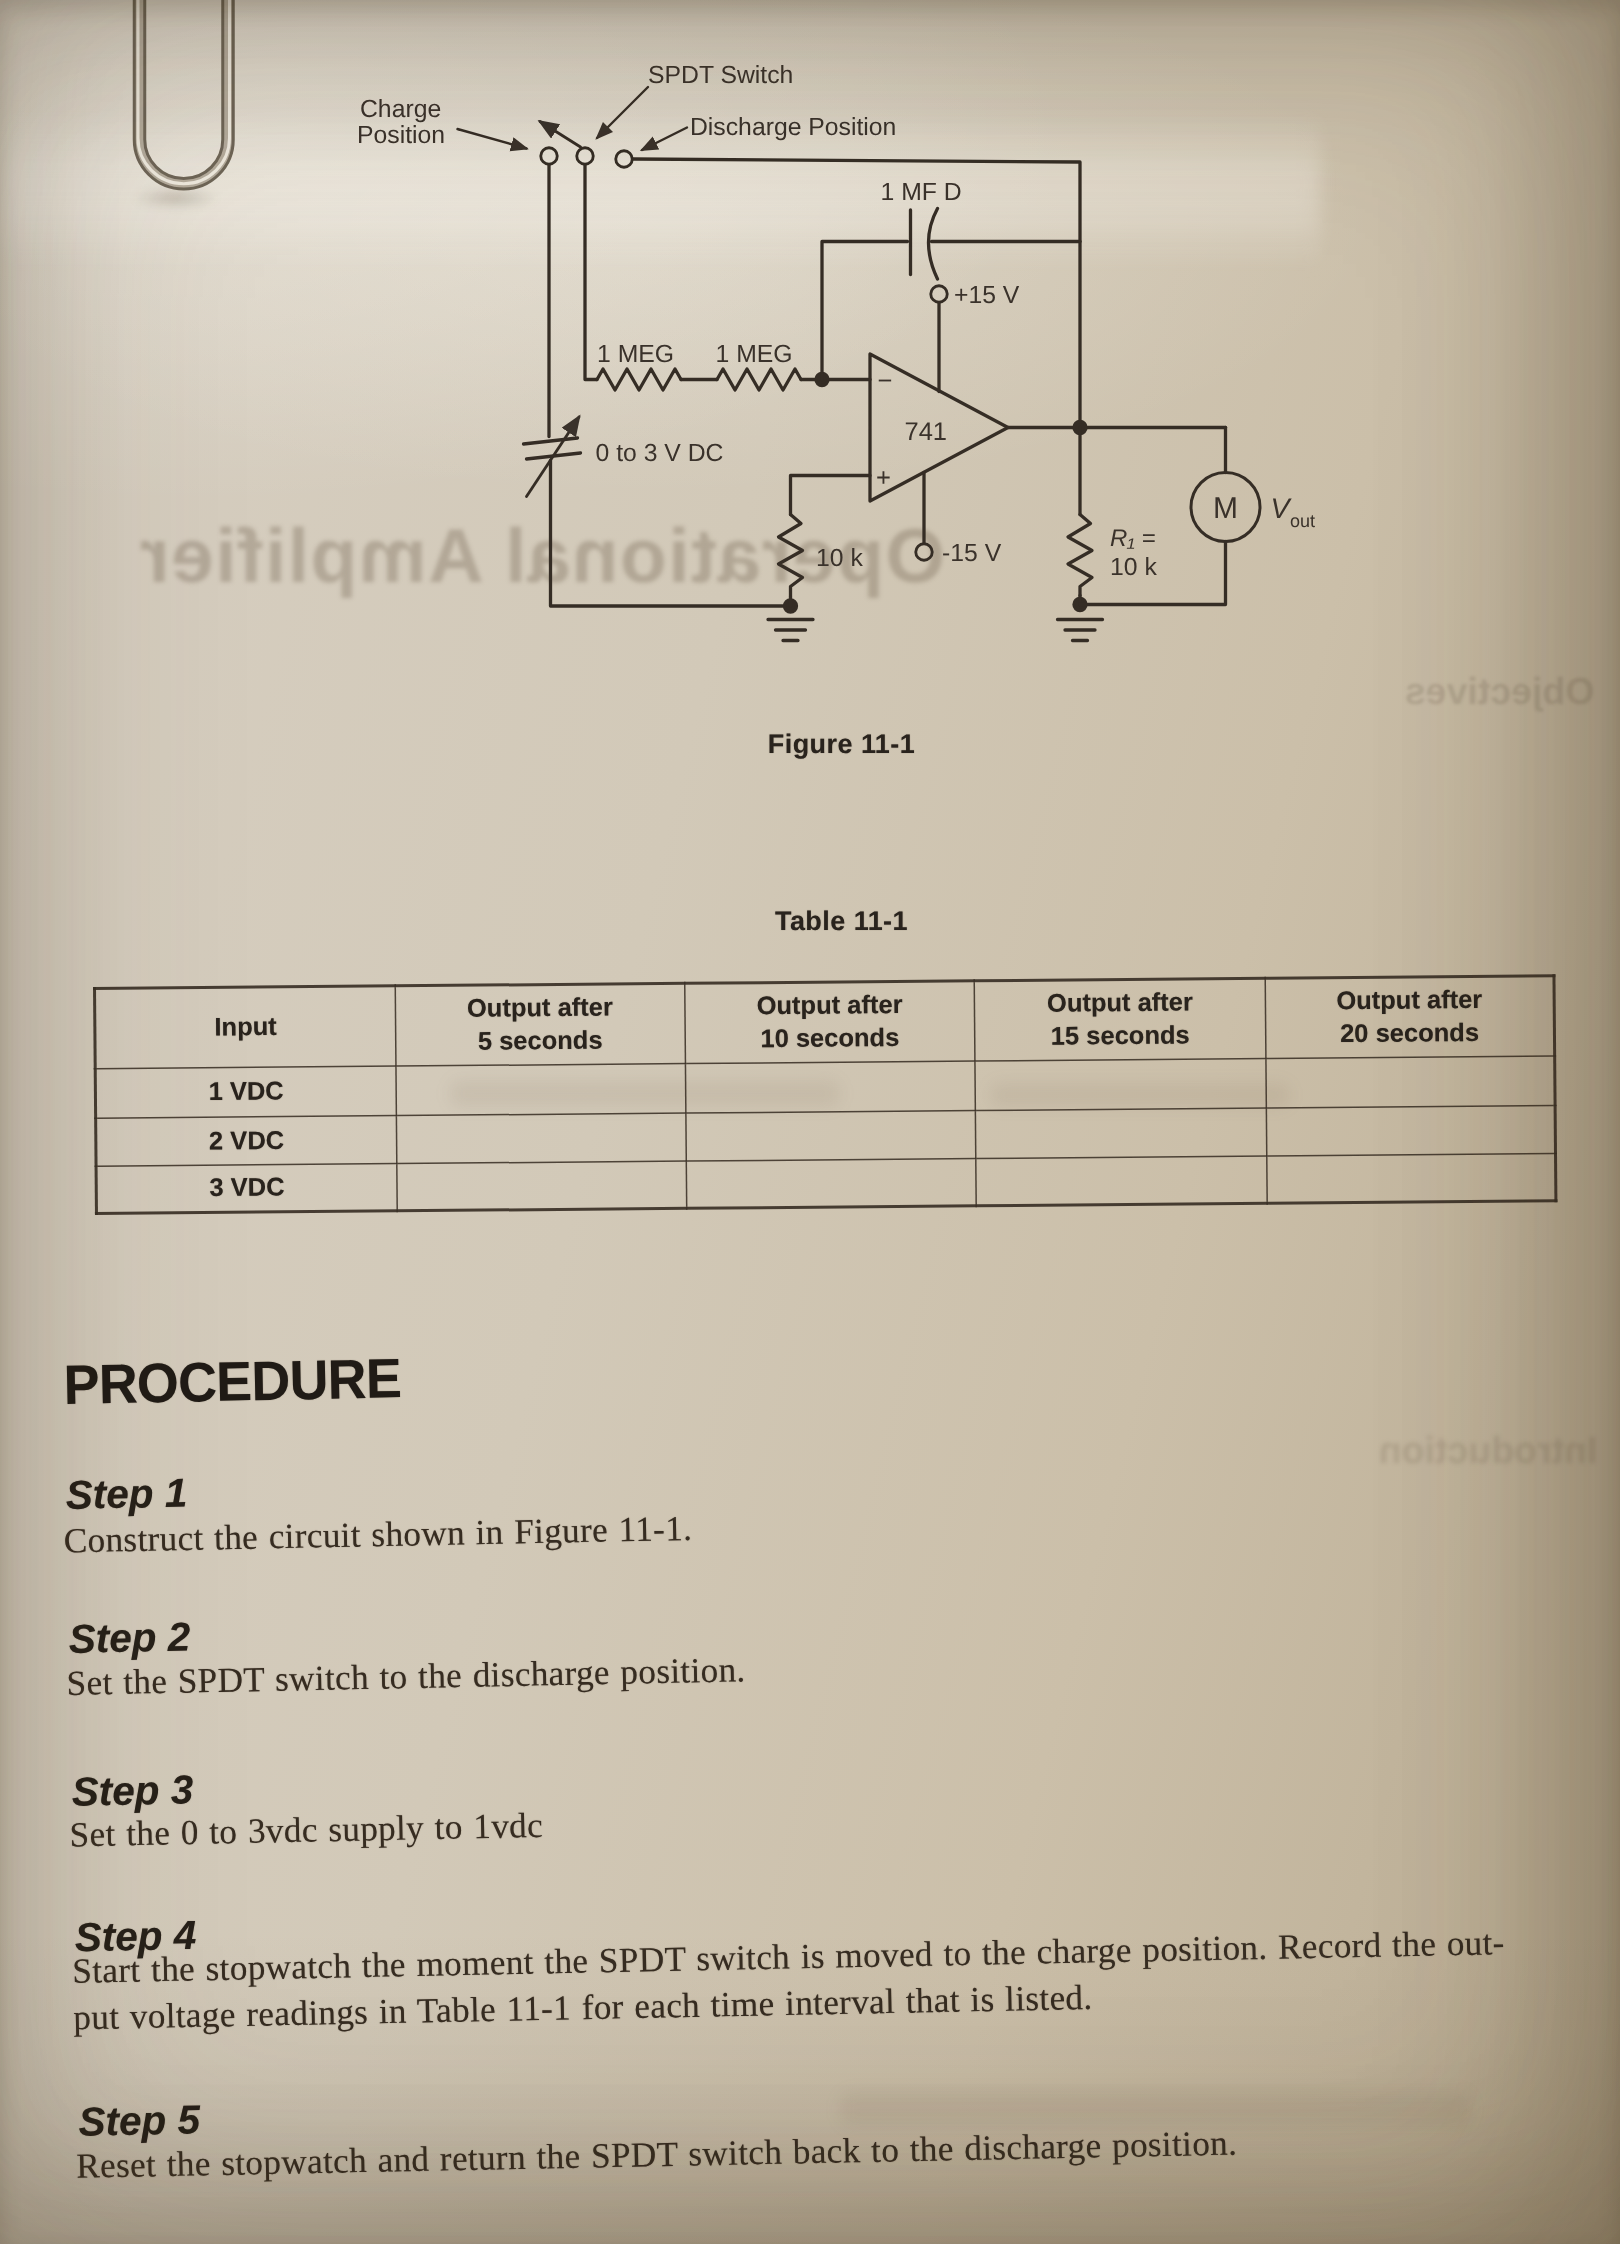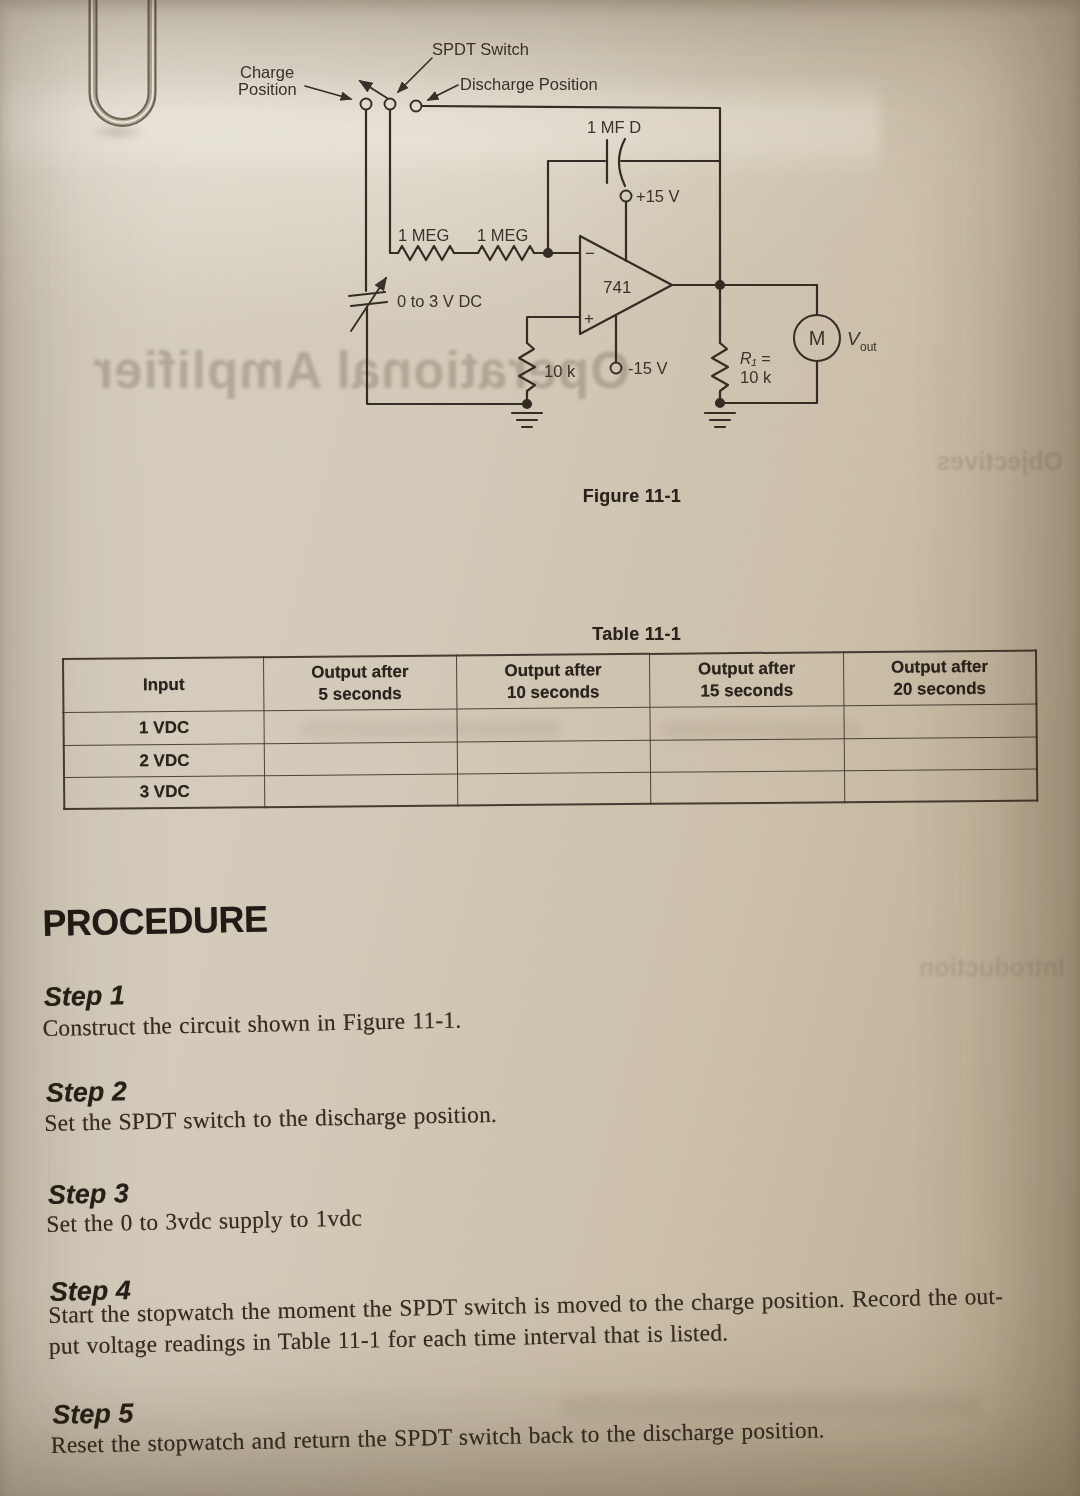--- a/index.html
+++ b/index.html
@@ -15,21 +15,21 @@
   .vignette{position:absolute;inset:0;pointer-events:none;
     box-shadow:inset 0 0 150px 20px rgba(70,54,30,0.20), inset -55px 0 110px rgba(60,45,24,0.18),
                inset 0 -40px 90px rgba(70,54,30,0.12), inset 0 6px 14px rgba(50,38,20,0.18);}
   .lightband{position:absolute;left:0;top:74px;width:880px;height:104px;pointer-events:none;
     background:linear-gradient(to bottom, rgba(250,247,240,0) 0%, rgba(252,249,242,0.30) 40%,
                rgba(252,249,242,0.28) 65%, rgba(252,249,242,0) 100%);filter:blur(6px);}
   .clip-shadow{position:absolute;left:78px;top:122px;width:78px;height:20px;border-radius:50%;
     background:radial-gradient(closest-side, rgba(60,48,30,0.22), transparent 75%);filter:blur(3px);}
   svg text{font-family:"Liberation Sans","DejaVu Sans",sans-serif;fill:#3a322b;}
   .soft{text-shadow:0 0 0.7px rgba(55,44,32,0.5);}
-  .caption{position:absolute;left:441px;width:240px;text-align:right;font-weight:bold;
+  .caption{position:absolute;left:441px;width:240px;text-align:center;font-weight:bold;
     font-size:18px;color:#29231d;letter-spacing:0.3px;}
   
   .data-table{position:absolute;left:62px;top:658px;width:975px;border-collapse:collapse;
     transform:rotate(-0.5deg);transform-origin:0 0;color:#29231d;}
   .data-table th,.data-table td{border:1.6px solid rgba(58,48,38,0.88);padding:0 4px;}
   .data-table{border:2.2px solid rgba(58,48,38,0.92);}
   .data-table th{height:52px;font-size:17px;font-weight:bold;line-height:1.3;vertical-align:middle;text-align:center;}
   .data-table td{font-size:17px;font-weight:bold;text-align:center;}
   .r1{height:33px;} .r2{height:32px;} .r3{height:31px;}
   
@@ -146,21 +146,21 @@
   <text x="544" y="377" font-size="16.5">10 k</text>
   <text x="628" y="374" font-size="16.5">-15 V</text>
   <text x="740" y="364" font-size="16" font-style="italic">R₁ =</text>
   <text x="740" y="383" font-size="16.5">10 k</text>
   <text x="817" y="345" font-size="20" text-anchor="middle">M</text>
   <text x="847" y="345" font-size="19" font-style="italic">V</text>
   <text x="860" y="351" font-size="12">out</text>
 </svg>
 
 <div class="caption soft" style="top:486px;">Figure 11-1</div>
-<div class="caption soft" style="top:624px;">Table 11-1</div>
+<div class="caption soft" style="top:604px;">Table 11-1</div>
 
 <table class="data-table soft">
   <colgroup>
     <col style="width:201px">
       <col style="width:193px">
       <col style="width:194px">
       <col style="width:194px">
       <col style="width:193px">
   </colgroup>
   <tbody>

